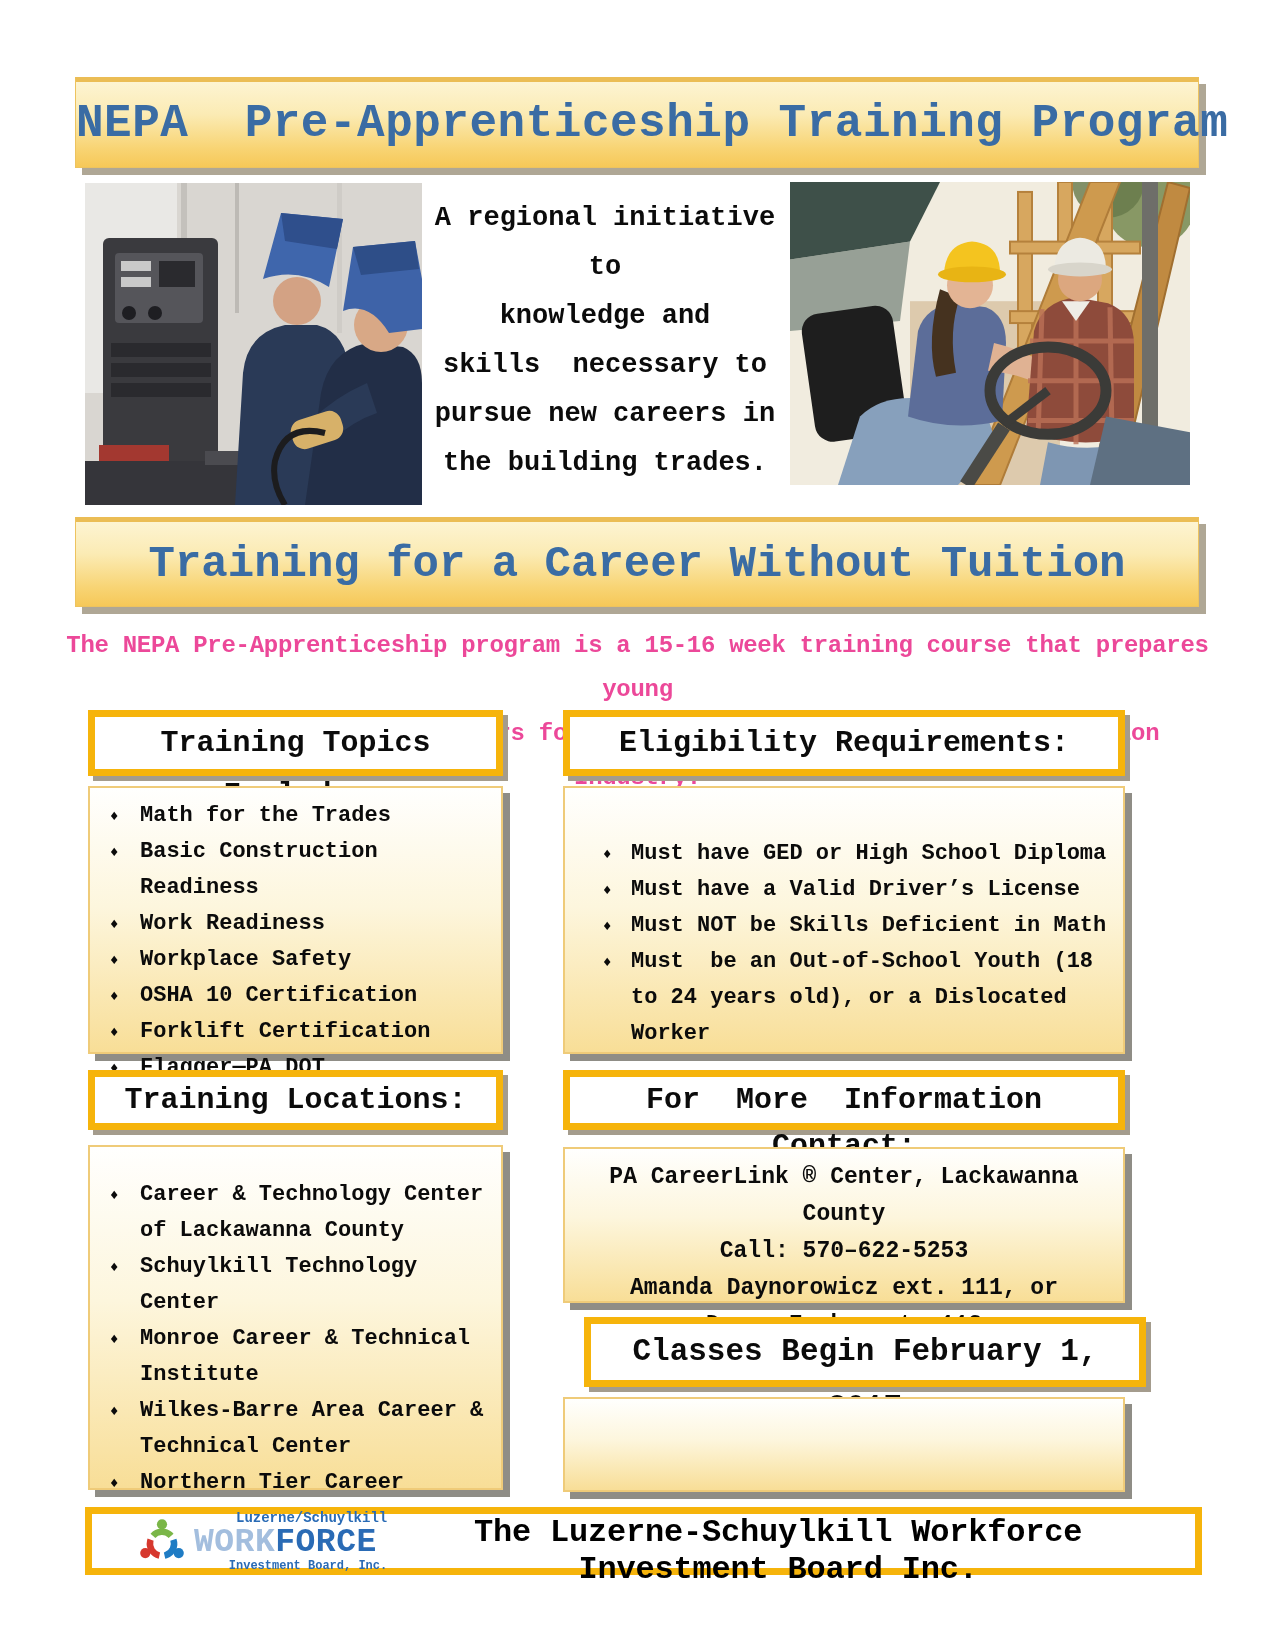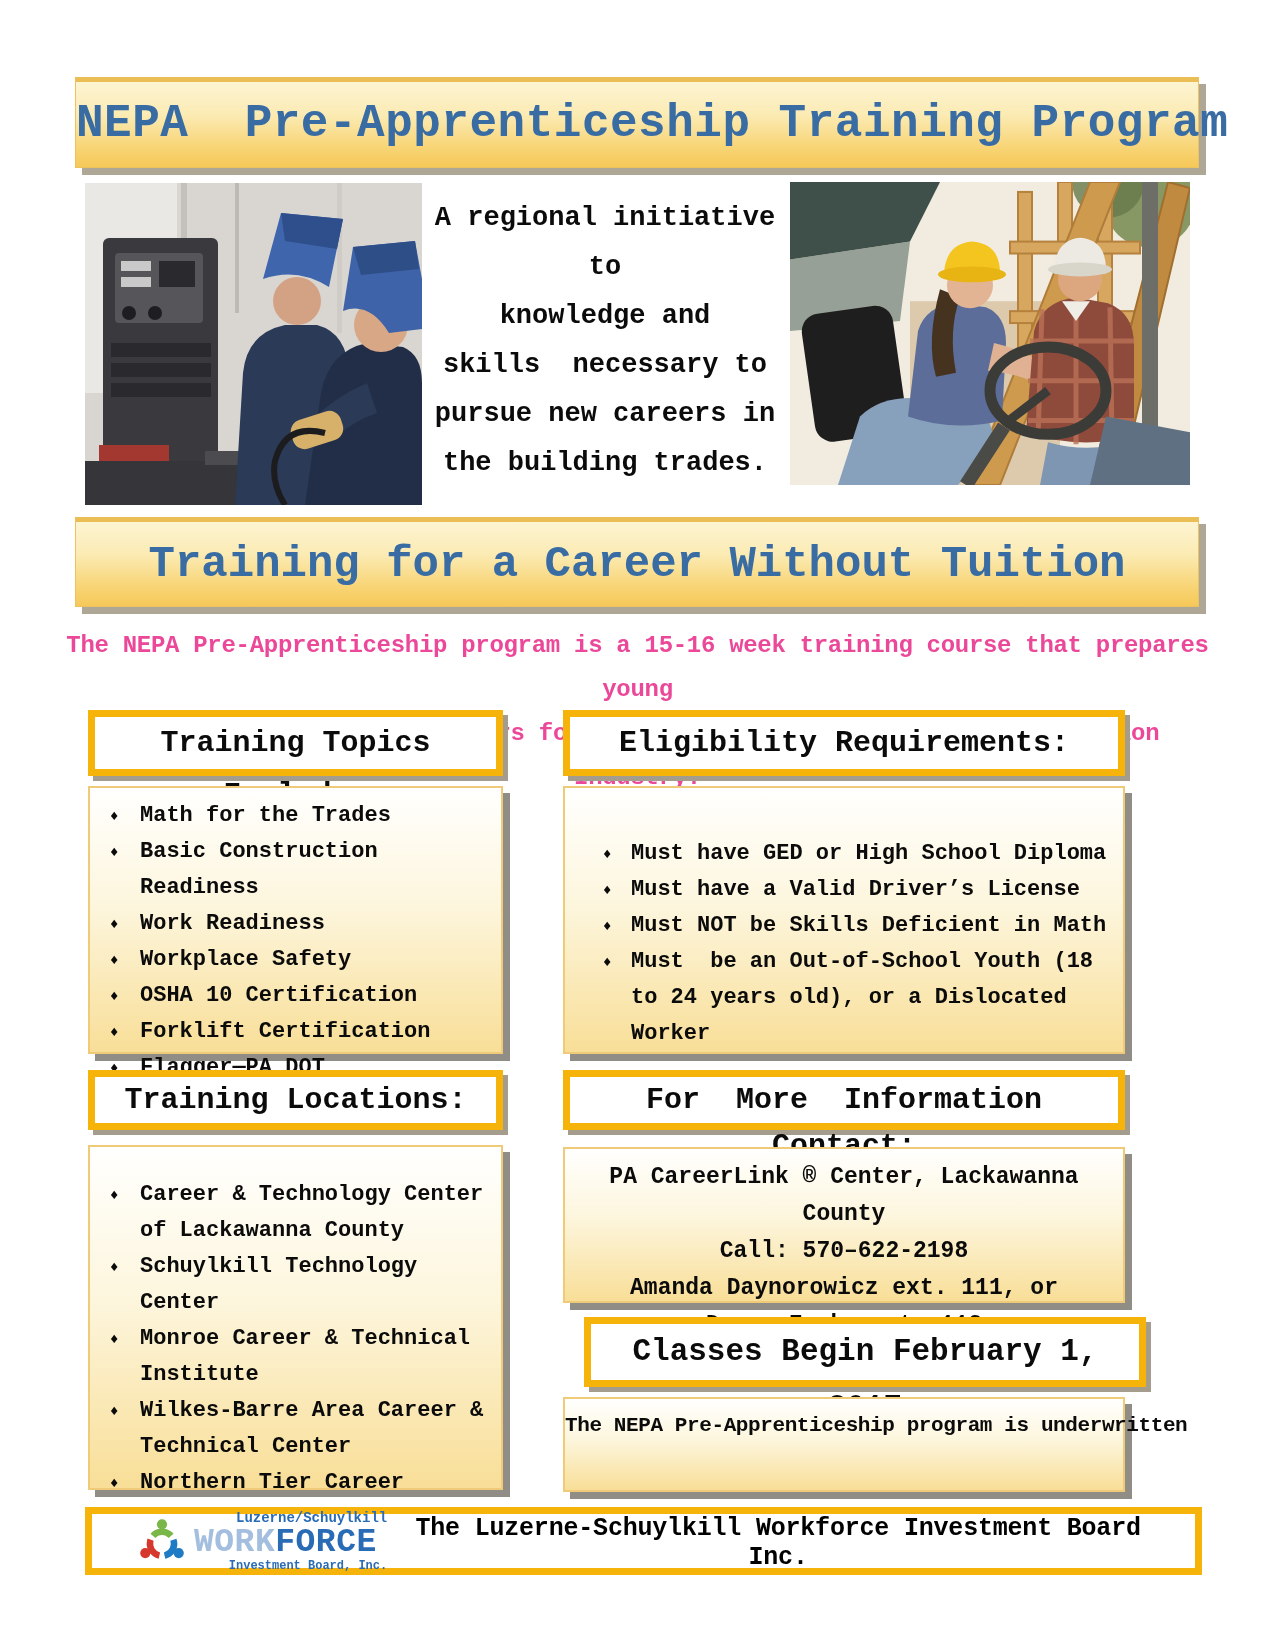--- a/index.html
+++ b/index.html
@@ -74,21 +74,21 @@
   }
   .logo{display:flex;align-items:center;margin-left:42px;}
   .logo svg{width:56px;height:52px;display:block;}
   .logo-txt{margin-left:4px;line-height:1;}
   .logo-top{font-size:14px;font-weight:bold;color:#2A6BB5;margin-left:42px;margin-bottom:1px;}
   .logo-main{font-size:33px;font-weight:bold;letter-spacing:0.5px;}
   .logo-work{color:#A3BEDE;}
   .logo-force{color:#2A6BB5;}
   .logo-sub{font-size:12px;font-weight:bold;color:#2A6BB5;text-align:right;margin-top:1px;}
   .footer-text{
-    flex:1;text-align:center;font-weight:bold;color:#000;font-size:25px;
+    flex:1;text-align:center;font-weight:bold;color:#000;font-size:32px;
     letter-spacing:-0.2px;padding-right:26px;
   }
 </style>
 </head>
 <body>
 
 <div class="page">
 
   <div class="banner banner1">
     <span class="txt">NEPA  Pre-Apprenticeship Training Program</span>
@@ -277,31 +277,30 @@
         <span class="li-text pre">Wilkes-Barre Area Career &amp; Technical Center</span>
       </div>
     <div class="li">
         <span class="bullet">♦</span>
         <span class="li-text pre">Northern Tier Career Center</span>
       </div>
   </div>
 
   <div class="lbox box-contact">
     <div class="pre">PA CareerLink ® Center, Lackawanna County</div>
-    <div class="pre">Call: 570–622-2198</div>
+    <div class="pre">Call: 570–622-5253</div>
     <div class="pre">Amanda Daynorowicz ext. 111, or</div>
     <div class="pre">Dayna Fesko ext. 113</div>
   </div>
 
   <div class="hbox hbox-classes">
     <span class="pre">Classes Begin February 1, 2017</span>
   </div>
 
   <div class="lbox box-under">
-    <div>The NEPA Pre-Apprenticeship program is underwritten</div>
   </div>
 
   <div class="footer">
     <div class="logo">
       <svg viewBox="0 0 60 56">
         <circle cx="30" cy="10" r="5.5" fill="#7AB648"></circle>
         <circle cx="12" cy="41" r="5.5" fill="#D6382E"></circle>
         <circle cx="48" cy="41" r="5.5" fill="#1F7CC4"></circle>
         <g fill="none" stroke-width="7">
           <circle cx="30" cy="31" r="13" stroke="#7AB648" stroke-dasharray="22 60" transform="rotate(-138.5 30 31)"></circle>

